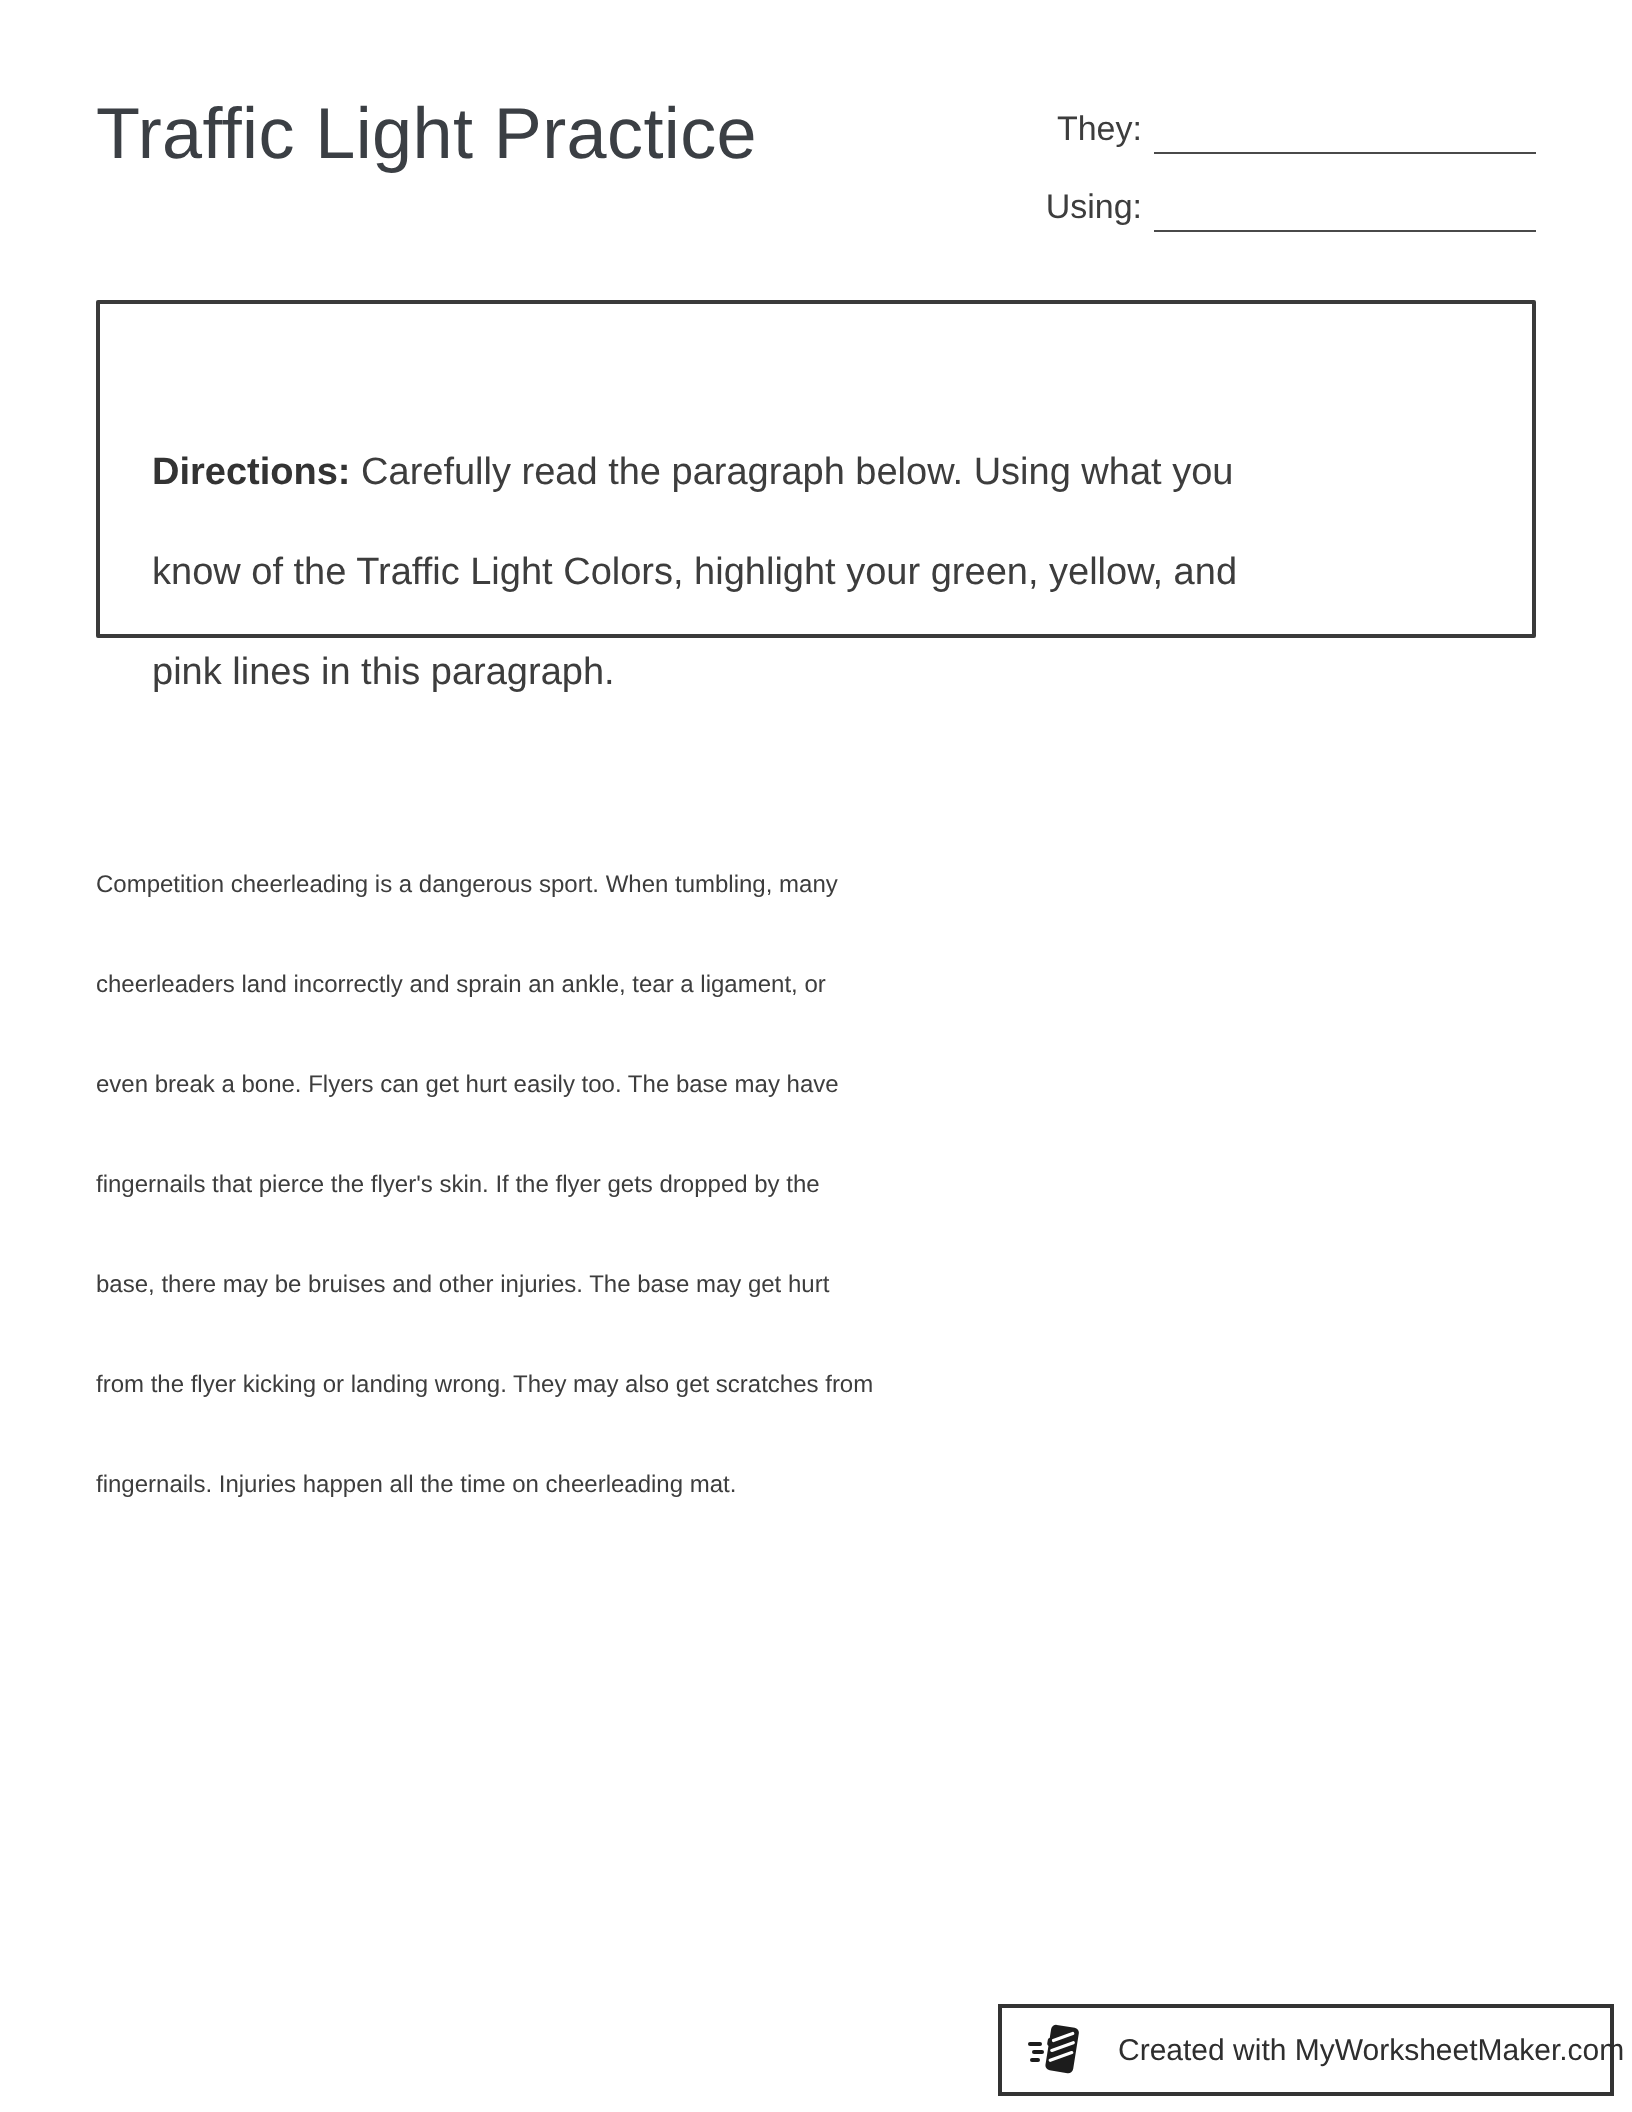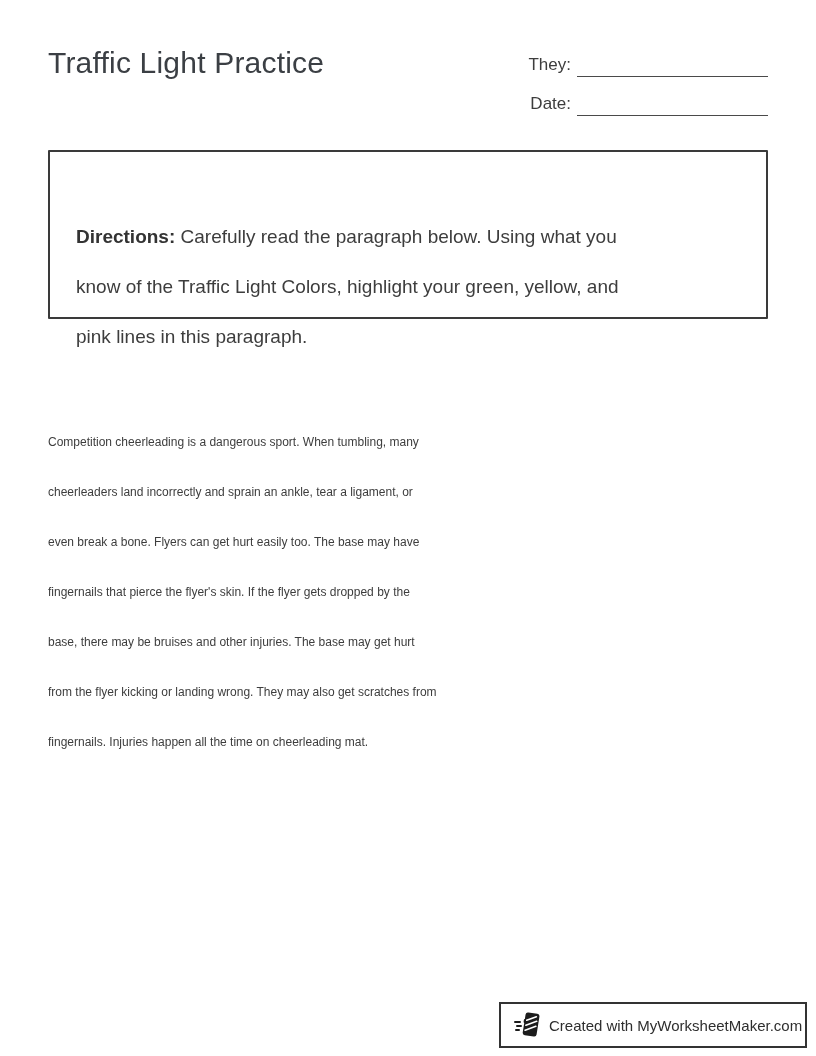--- a/index.html
+++ b/index.html
@@ -15,21 +15,21 @@
     font-family: "Liberation Sans", "DejaVu Sans", sans-serif;
     color: #3d3d3d;
     overflow: hidden;
   }
 
   
   .page-title {
     position: absolute;
     left: 48px;
     top: 46px;
-    font-size: 30px;
+    font-size: 36px;
     font-weight: 400;
     color: #3b3f44;
     letter-spacing: 0.2px;
     white-space: nowrap;
   }
   .header-fields {
     position: absolute;
     top: 51px;
     right: 48px;
   }
@@ -93,21 +93,21 @@
     left: 499px;
     top: 1002px;
     width: 308px;
     height: 46px;
     box-sizing: border-box;
     border: 2px solid #333333;
     background: #ffffff;
     display: flex;
     align-items: center;
     padding: 0 10px 0 12px;
-    gap: 9px;
+    gap: 19px;
     cursor: pointer;
   }
   .footer-credit-text {
     font-size: 15px;
     color: #2e2e2e;
     white-space: nowrap;
   }
   .logo-icon {
     flex: 0 0 auto;
     display: flex;
@@ -120,21 +120,21 @@
 <div class="page">
 
   <div class="page-title">Traffic Light Practice</div>
 
   <div class="header-fields">
     <div class="field-row">
       <span class="field-label">They:</span>
       <span class="field-line"></span>
     </div>
     <div class="field-row">
-      <span class="field-label">Date:</span>
+      <span class="field-label">Using:</span>
       <span class="field-line"></span>
     </div>
   </div>
 
   <div class="directions-box">
     <strong>Directions:</strong><span> Carefully read the paragraph below. Using what you
 know of the Traffic Light Colors, highlight your green, yellow, and
 pink lines in this paragraph.</span>
   </div>
 

